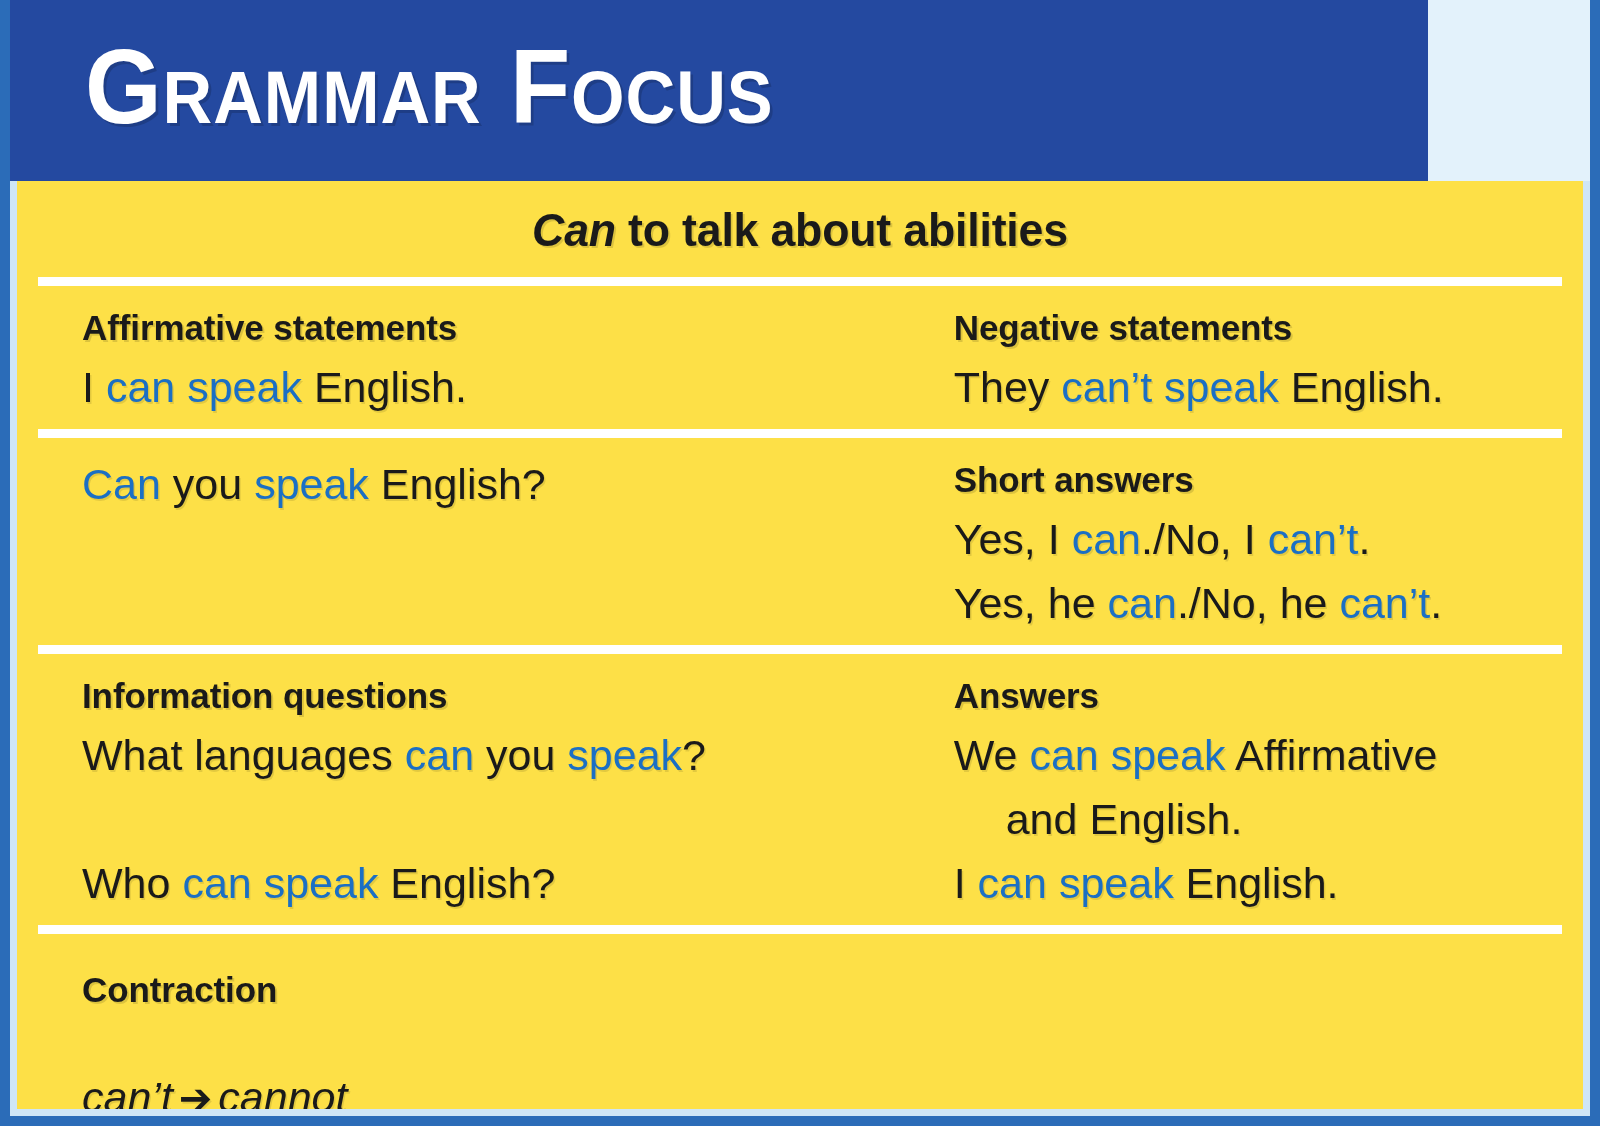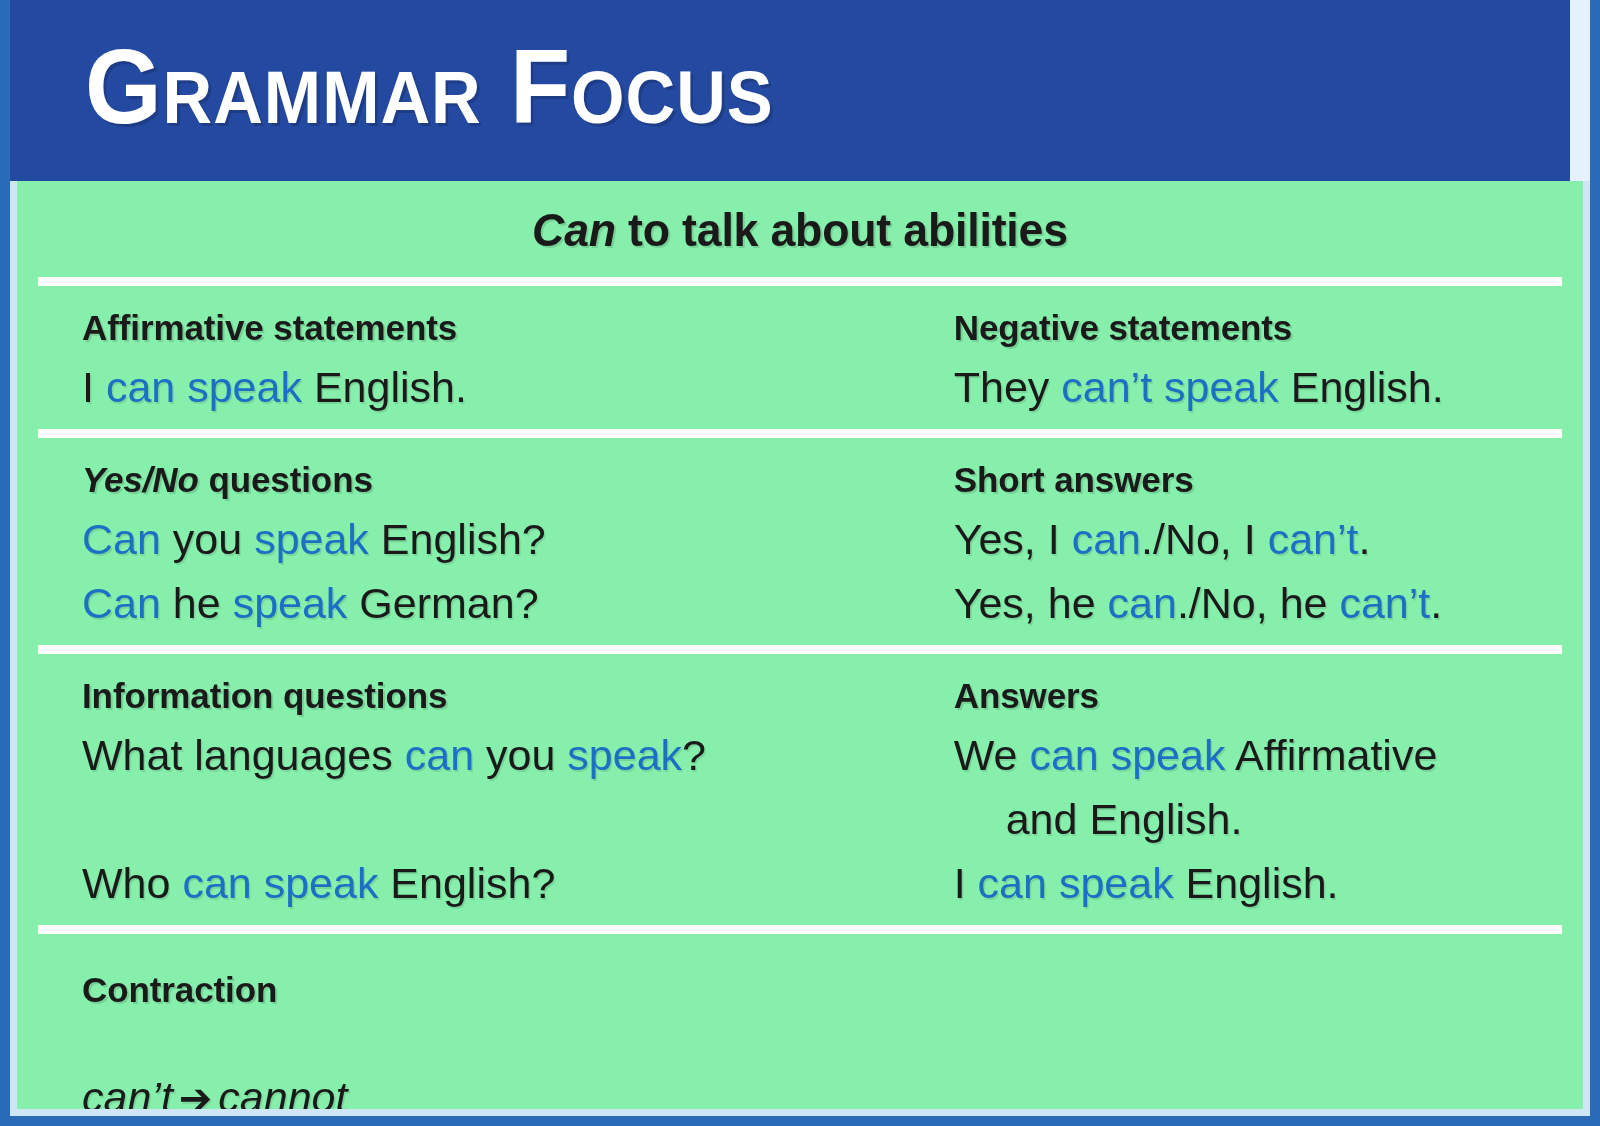--- a/index.html
+++ b/index.html
@@ -35,21 +35,21 @@
     border-bottom: 7px solid #cfe6f6;
     box-sizing: border-box;
     pointer-events: none;
   }
 
   
   .header {
     position: absolute;
     left: -10px;
     top: 0;
-    width: 1570px;
+    width: 1428px;
     height: 181px;
     background: #2449a0;
     box-sizing: border-box;
   }
   .header-title {
     position: absolute;
     left: 85px;
     top: 26px;
     color: #ffffff;
     font-family: "Liberation Sans Narrow", "Liberation Sans", sans-serif;
@@ -65,21 +65,21 @@
     text-shadow: 3px 3px 0 rgba(0,0,0,0.16);
   }
 
   
   .body-area {
     position: absolute;
     left: 0;
     top: 181px;
     right: 0;
     bottom: 0;
-    background: #86efac;
+    background: #fde047;
   }
 
   .subtitle-row {
     height: 96px;
     display: flex;
     align-items: center;
     justify-content: center;
   }
   .subtitle {
     font-family: "Liberation Sans Narrow", "Liberation Sans", sans-serif;
@@ -187,23 +187,21 @@
       <div class="col col-right">
         <div class="cat-title">Negative statements</div>
         <div class="ex"><span>They </span><b>can’t speak</b><span> English.</span></div>
       </div>
     </div>
 
     <div class="divider"></div>
 
     <div class="grid-row">
       <div class="col col-left">
-        <div class="cat-title"><i>Yes/No</i><span> questions</span></div>
         <div class="ex"><b>Can</b><span> you </span><b>speak</b><span> English?</span></div>
-        <div class="ex"><b>Can</b><span> he </span><b>speak</b><span> German?</span></div>
       </div>
       <div class="col col-right">
         <div class="cat-title">Short answers</div>
         <div class="ex"><span>Yes, I </span><b>can</b><span>./No, I </span><b>can’t</b><span>.</span></div>
         <div class="ex"><span>Yes, he </span><b>can</b><span>./No, he </span><b>can’t</b><span>.</span></div>
       </div>
     </div>
 
     <div class="divider"></div>
 

